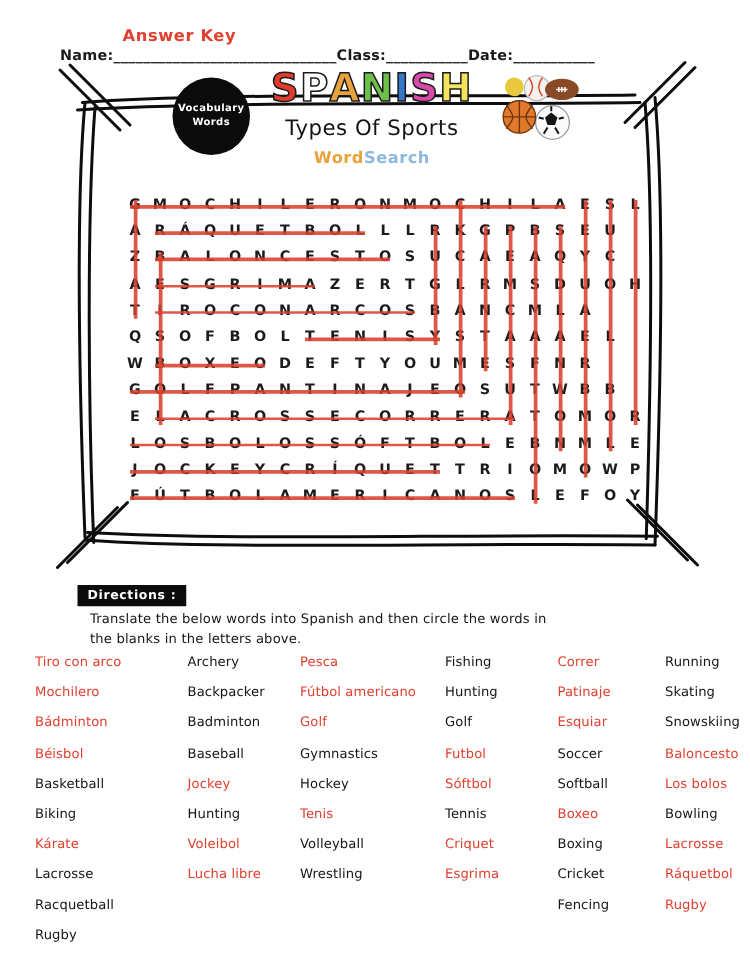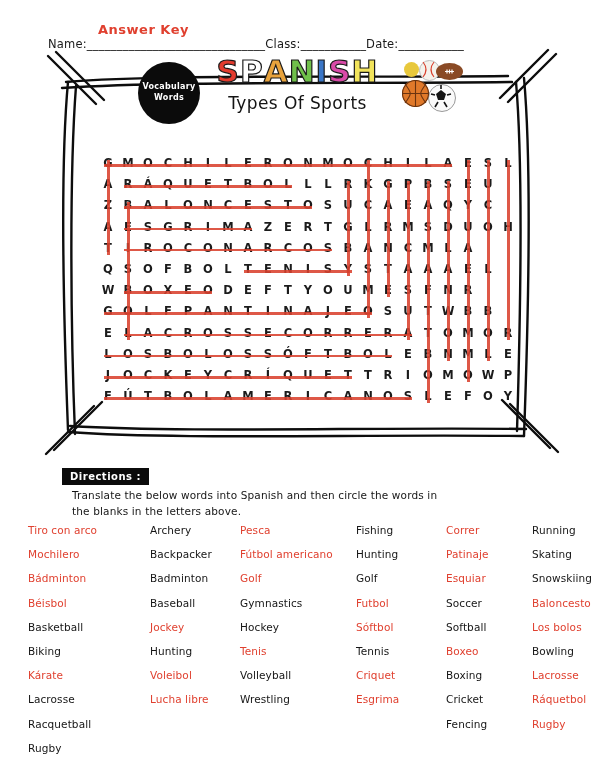--- a/index.html
+++ b/index.html
@@ -29,21 +29,21 @@
     font-size: 13px;
     font-weight: bold;
     color: #e0402f;
     letter-spacing: 0.5px;
     font-family: "DejaVu Sans", sans-serif;
   }
   .nameline {
     position: absolute;
     left: 48px; top: 15px;
     font-size: 11.5px;
-    font-weight: normal;
+    font-weight: bold;
     letter-spacing: 0.2px;
     white-space: nowrap;
     color: #1a1a1a;
   }
 
   
   .frame-svg {
     position: absolute;
     left: 38px; top: 48px;
     width: 528px;
@@ -217,20 +217,23 @@
 </svg>
 
 <div class="vocab-badge">
   <span>Vocabulary</span>
   <span>Words</span>
 </div>
 
 <div class="title-wrap">
   <div class="title-spanish" id="title-spanish"><span class="l" style="color: rgb(227, 59, 46);">S</span><span class="l" style="color: rgb(255, 255, 255);">P</span><span class="l" style="color: rgb(232, 163, 61);">A</span><span class="l" style="color: rgb(111, 192, 74);">N</span><span class="l" style="color: rgb(58, 118, 199);">I</span><span class="l" style="color: rgb(217, 74, 168);">S</span><span class="l" style="color: rgb(242, 228, 92);">H</span></div>
   <div class="title-sub">Types Of Sports</div>
+  <div class="title-ws">
+    <span class="w1">Word</span><span class="w2">Search</span>
+  </div>
 </div>
 
 <div class="balls">
   <div class="ball" style="left:4px; top:2px; width:15px; height:15px; background:#e8c83c;"></div>
   <div class="ball" style="left:19px; top:0px; width:19px; height:19px; background:#f4f2ec; border:1px solid #bbb;"></div>
   <div class="ball" style="left:36px; top:3px; width:27px; height:17px; background:#8a4a25; border-radius:50% / 50%;"></div>
   <div class="ball" style="left:2px; top:20px; width:27px; height:27px; background:#e0792a;"></div>
   <div class="ball" style="left:28px; top:24px; width:26px; height:26px; background:#fafafa; border:1px solid #999;"></div>
   <svg style="position:absolute; left:28px; top:24px;" width="26" height="26">
     <polygon points="13,6 18,10 16,16 10,16 8,10" fill="#141414"></polygon>

